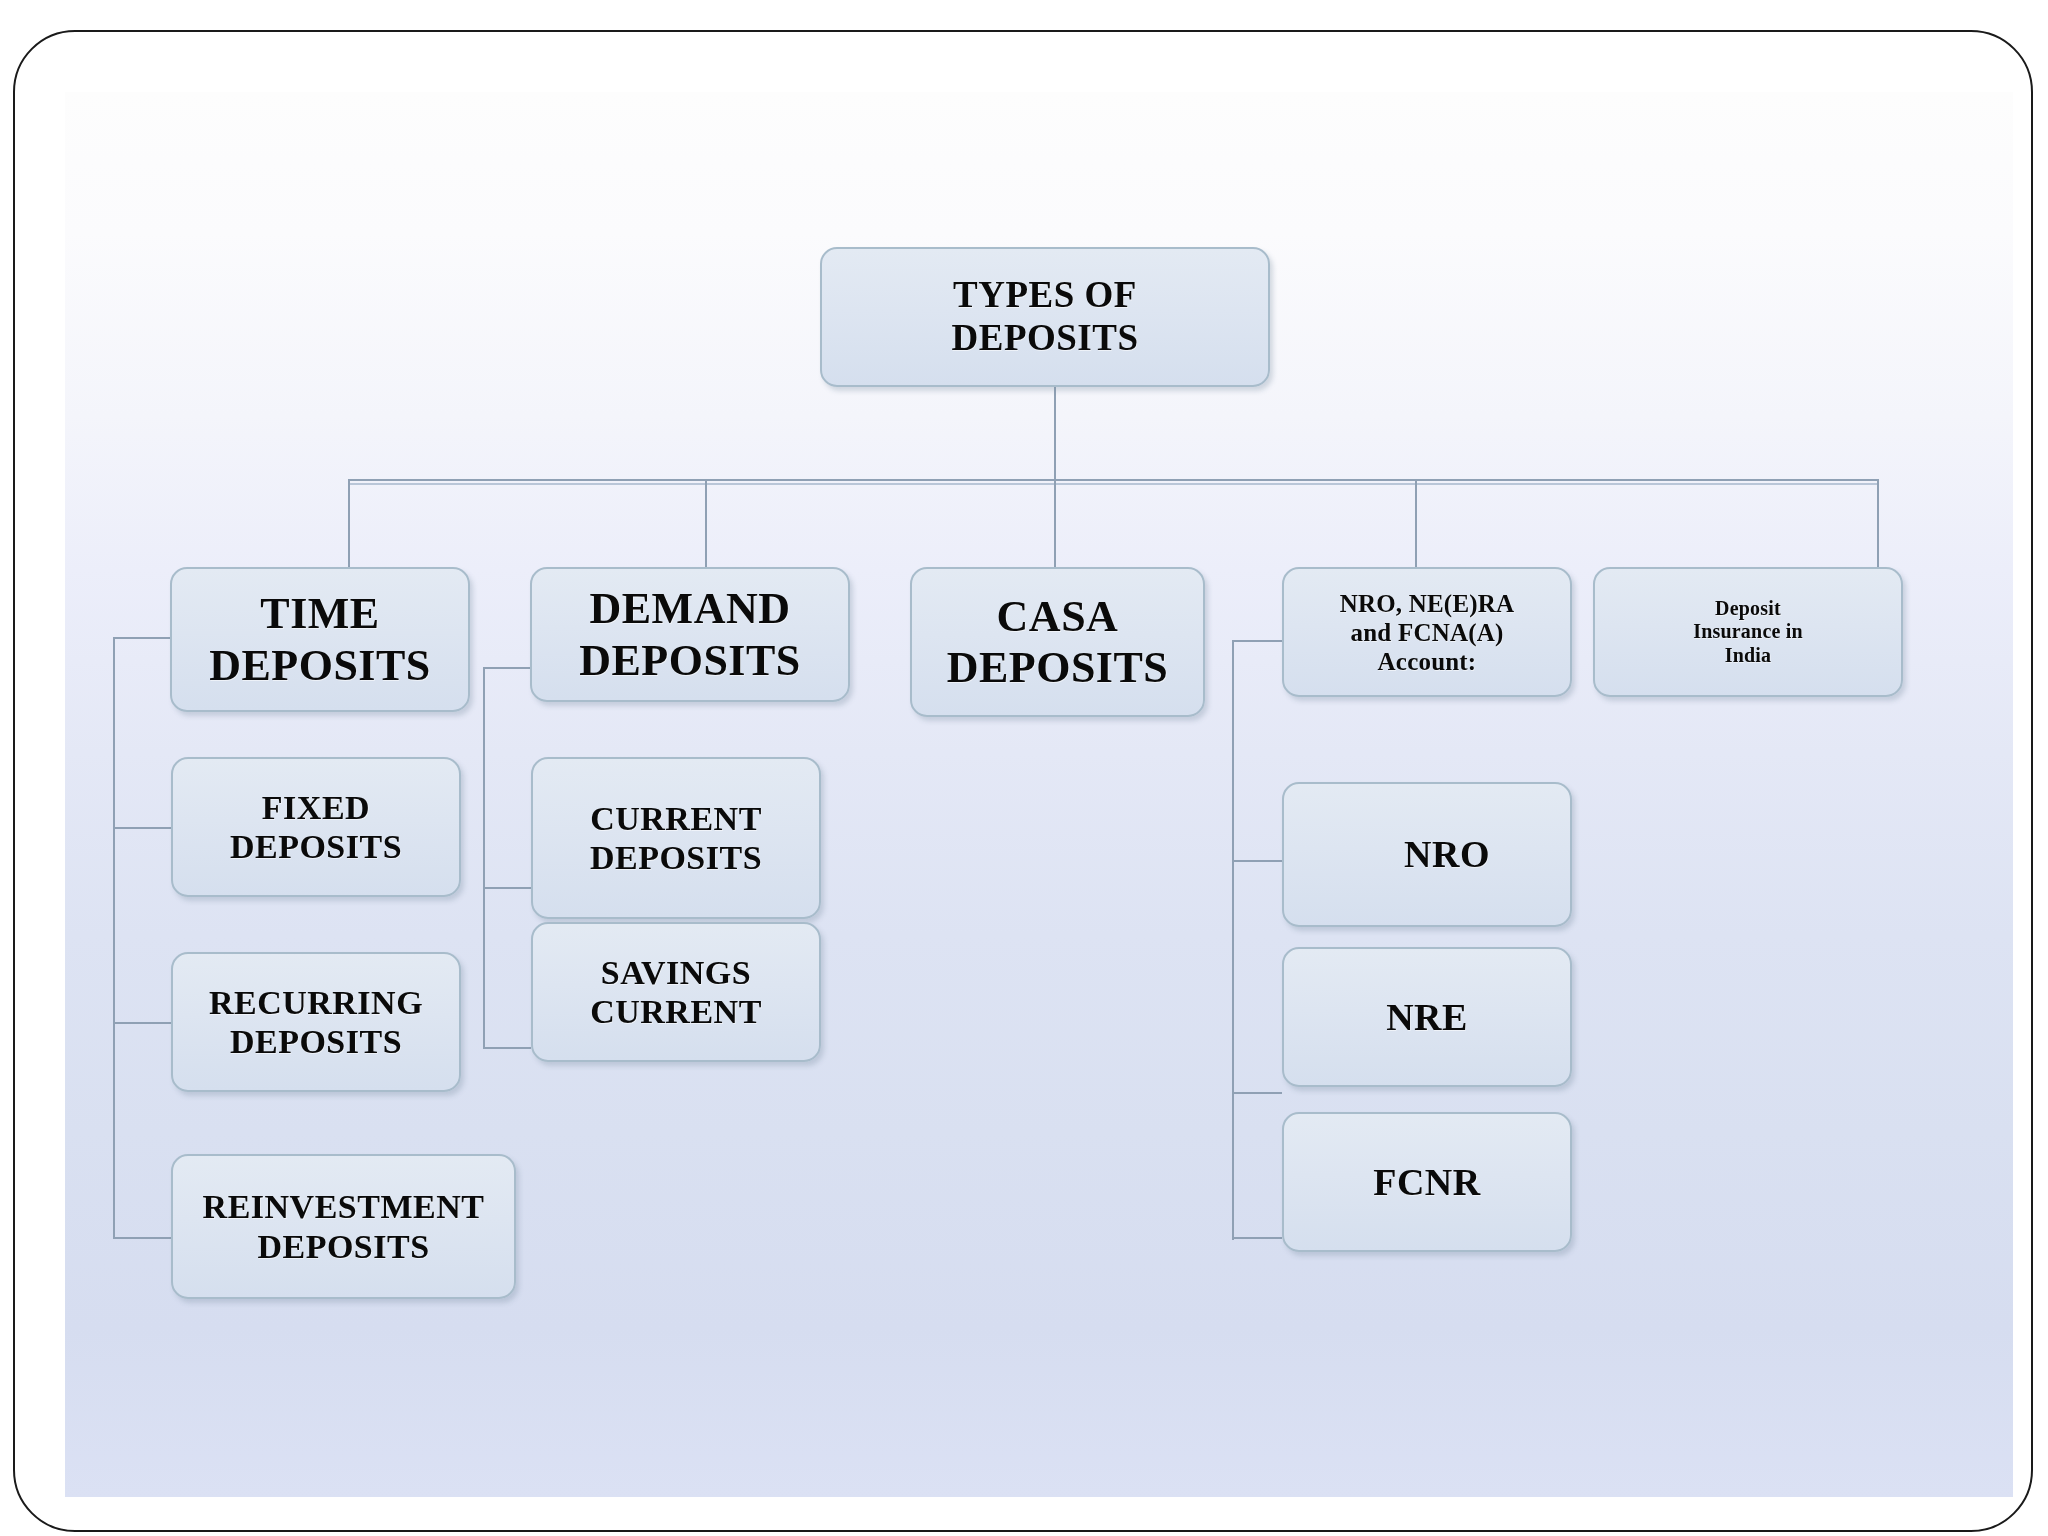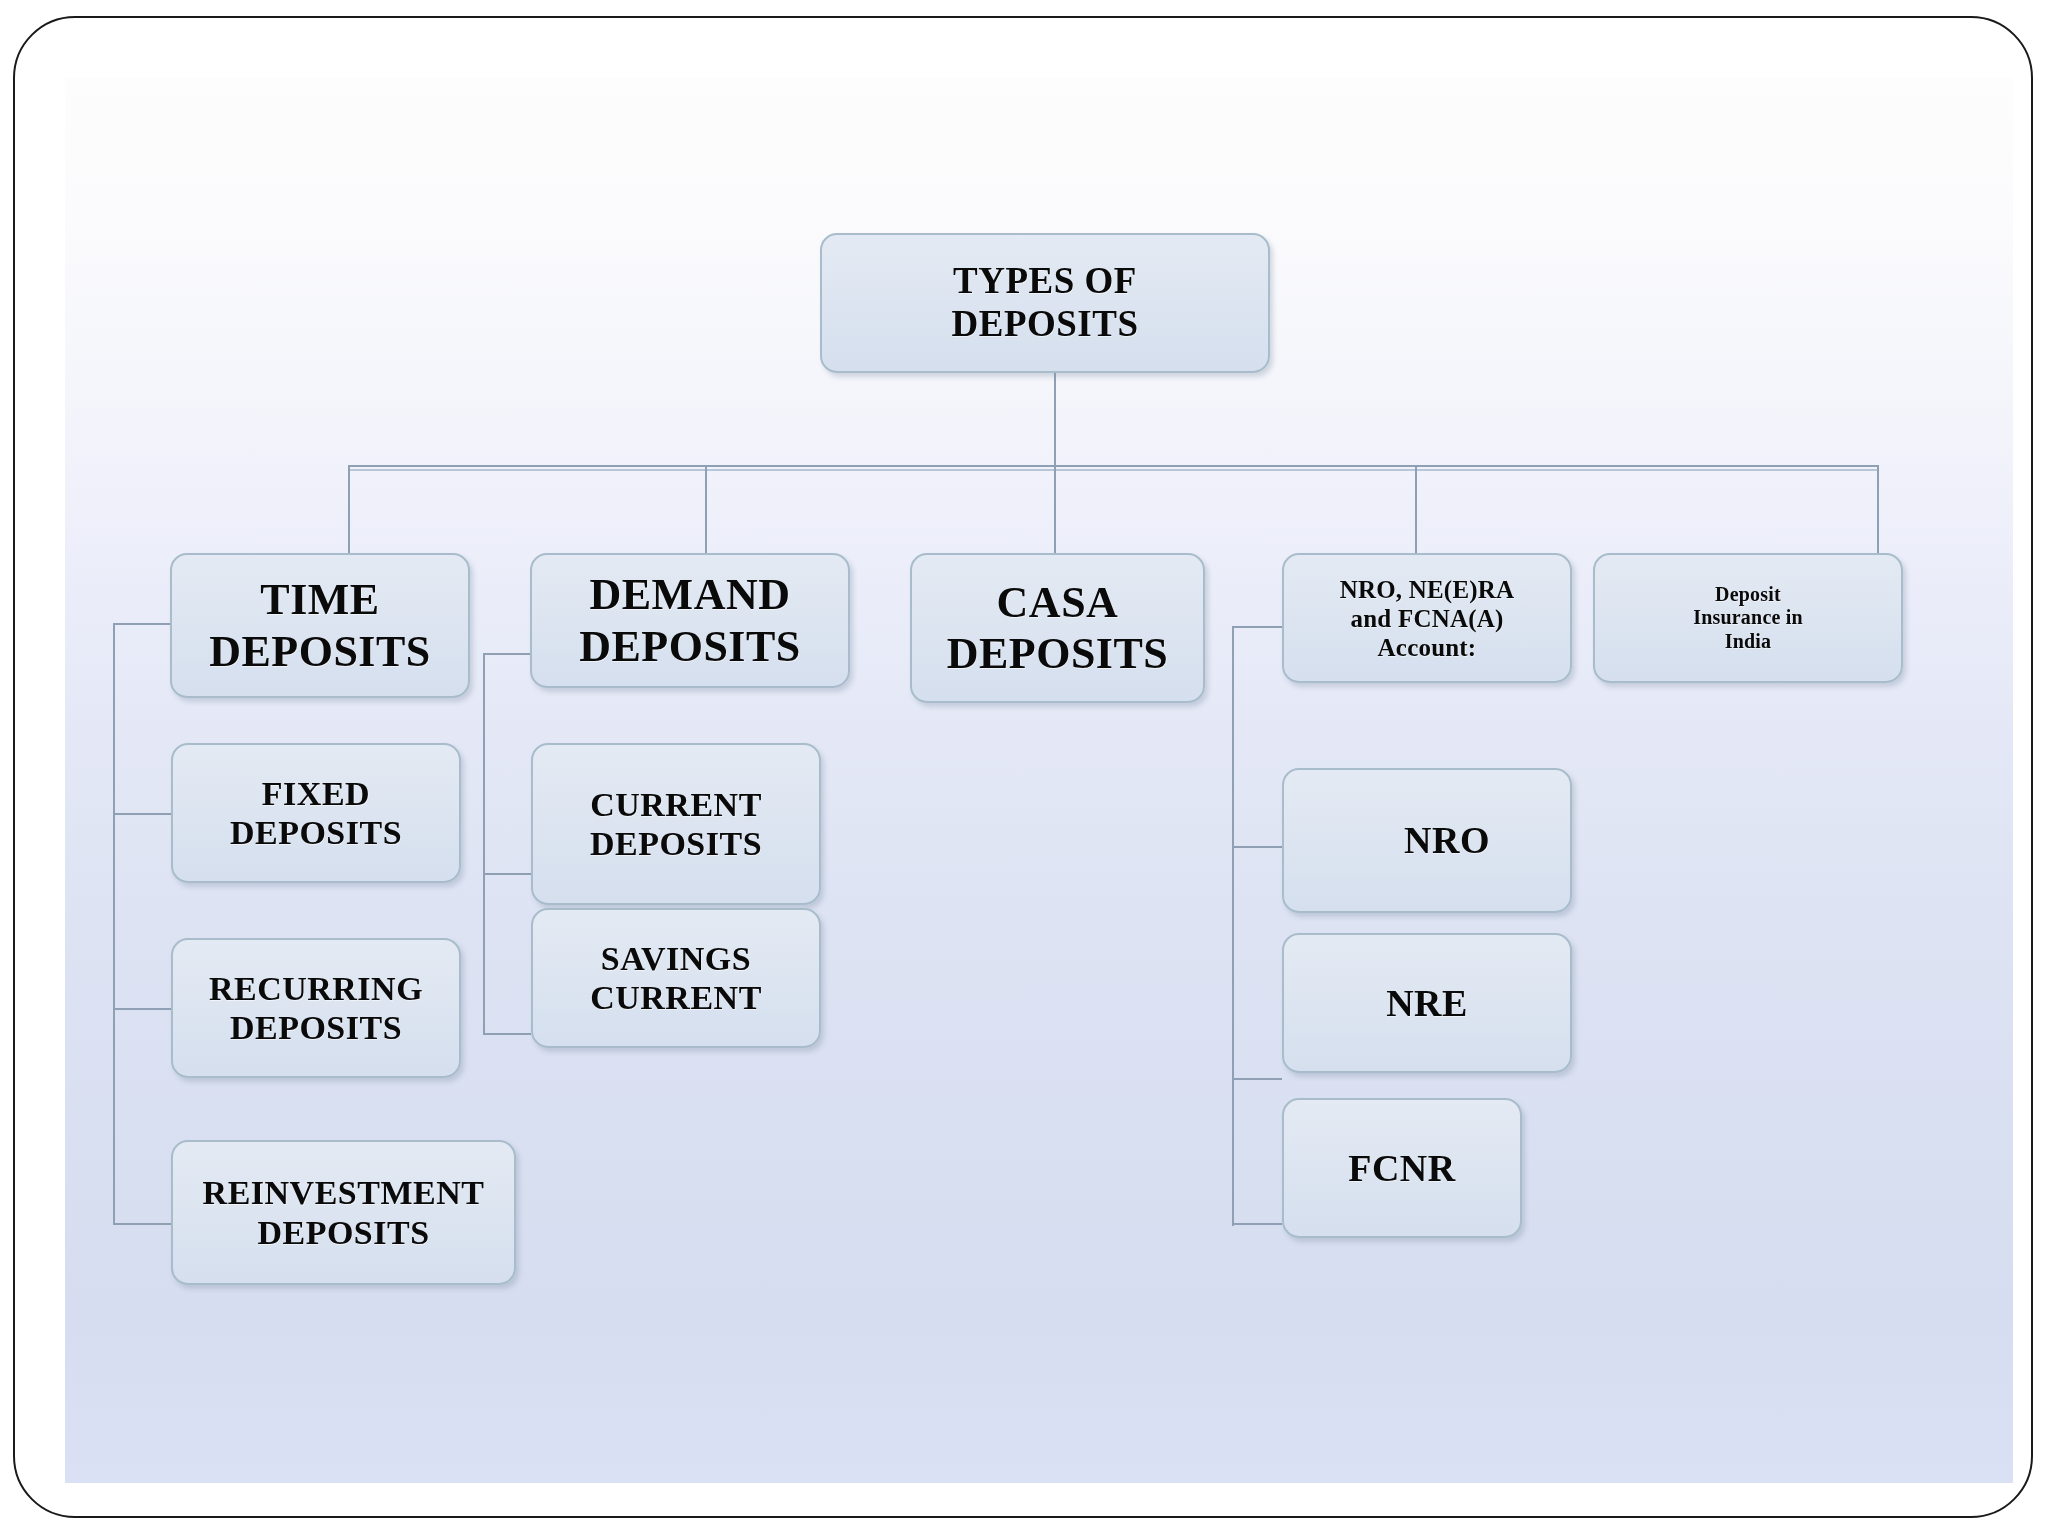--- a/index.html
+++ b/index.html
@@ -12,21 +12,21 @@
     width: 2048px;
     height: 1536px;
     font-family: "Liberation Serif", "DejaVu Serif", serif;
     overflow: hidden;
   }
 
   
   #slide-frame {
     position: absolute;
     left: 13px;
-    top: 16px;
+    top: 30px;
     width: 2020px;
     height: 1502px;
     border: 2px solid #1a1a1a;
     border-radius: 62px;
     box-sizing: border-box;
     background: #ffffff;
   }
 
   
   #content-panel {
@@ -188,19 +188,19 @@
       </div>
 
       <div class="node sz-short" style="left:1217px; top:690px; width:290px; height:145px;padding-left:40px;">
         <span class="label">NRO</span>
       </div>
 
       <div class="node sz-short" style="left:1217px; top:855px; width:290px; height:140px;">
         <span class="label">NRE</span>
       </div>
 
-      <div class="node sz-short" style="left:1217px; top:1020px; width:240px; height:140px;align-items:center;">
+      <div class="node sz-short" style="left:1217px; top:1020px; width:290px; height:140px;align-items:center;">
         <span class="label">FCNR</span>
       </div>
 
     </div>
   </div>
 </div>
 
 </body></html>

